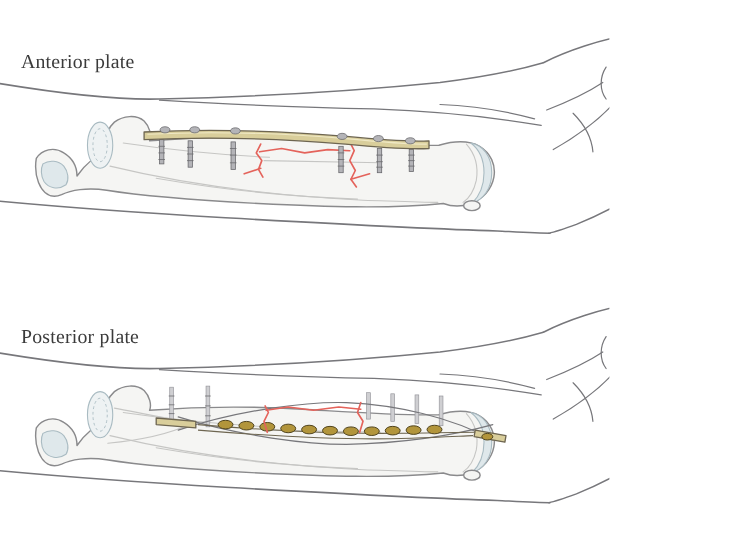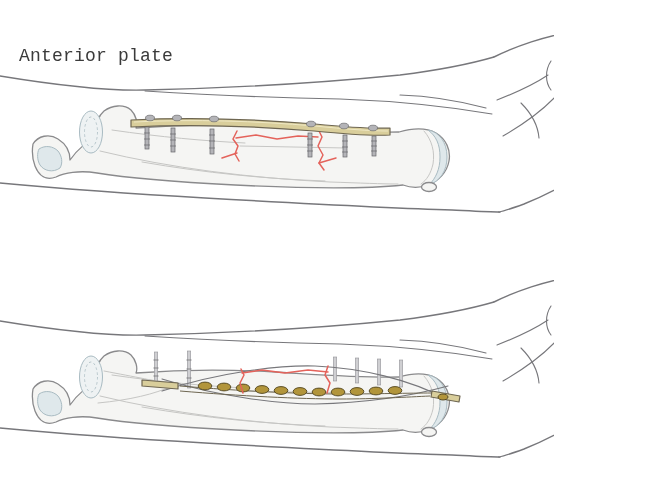--- a/index.html
+++ b/index.html
@@ -6,21 +6,21 @@
     --background:#ffffff; --label-text:#3b3b3b; --skin-line:#77777b;
     --bone-line:#8a8a8c; --bone-fill:#f5f5f3; --bone-inner-line:#c6c6c4;
     --cartilage-fill:#dfe8eb; --cartilage-light:#eef2f3; --cartilage-line:#a9bbc2;
     --plate-fill:#d9ce9b; --plate-line:#6e6651; --plate-highlight:#efe8c4;
     --screw-fill:#b4b4b8; --screw-line:#68686c; --through-screw-fill:#cfcfd2;
     --screw-head-gold:#b2953b; --screw-head-gold-line:#4f431d;
     --fracture-red:#e4635b; --ao-blue:#1a389b;
   }
   html,body{margin:0;padding:0;background:var(--background);}
   .stage{position:relative;width:554px;height:493px;background:var(--background);
-         font-family:Liberation Mono, monospace;overflow:hidden;}
+         font-family:Liberation Serif, serif;overflow:hidden;}
   .stage svg{display:block}
   .panel-label{position:absolute;left:19px;font-size:18px;font-weight:500;
                color:var(--label-text);letter-spacing:.2px;white-space:nowrap;}
   .label-anterior{top:46px}
   .label-posterior{top:296px}
   .skin{fill:none;stroke:var(--skin-line);stroke-width:1.4;stroke-linecap:round}
   .skin-thin{fill:none;stroke:var(--skin-line);stroke-width:1.1;stroke-linecap:round}
   .handfill{fill:var(--background);stroke:none}
   .bone{fill:var(--bone-fill);stroke:var(--bone-line);stroke-width:1.3;stroke-linejoin:round}
   .cart{fill:var(--cartilage-fill);stroke:var(--cartilage-line);stroke-width:1}
@@ -36,20 +36,21 @@
   .goldhead{fill:var(--screw-head-gold);stroke:var(--screw-head-gold-line);stroke-width:.9}
   .frac{fill:none;stroke:var(--fracture-red);stroke-width:1.5;stroke-linejoin:round;stroke-linecap:round}
   .ao{fill:none;stroke:var(--ao-blue);stroke-linecap:round}
 </style>
 </head>
 <body>
 
 <div class="stage">
 
   <div class="panel-label label-anterior">Anterior plate</div>
+  <div class="panel-label label-posterior">Posterior plate</div>
 
   <svg width="665" height="493" viewBox="0 0 665 493">
     <defs>
       <g id="arm-base">
 
         <g>
           <path class="skin" d="M0,76 C55,85 110,91 145,90 C235,88 330,82 400,75 C440,70 470,64 494,57"></path>
           <path class="skin-thin" d="M145,91 C210,95 280,98 340,99 C395,101 445,106 492,114"></path>
           <path class="skin-thin" d="M400,95 C430,96 460,101 486,108"></path>
           <path class="skin" d="M0,183 C65,189 135,194 205,198 C295,203 385,208 452,210 C472,211 489,212 500,212"></path>

